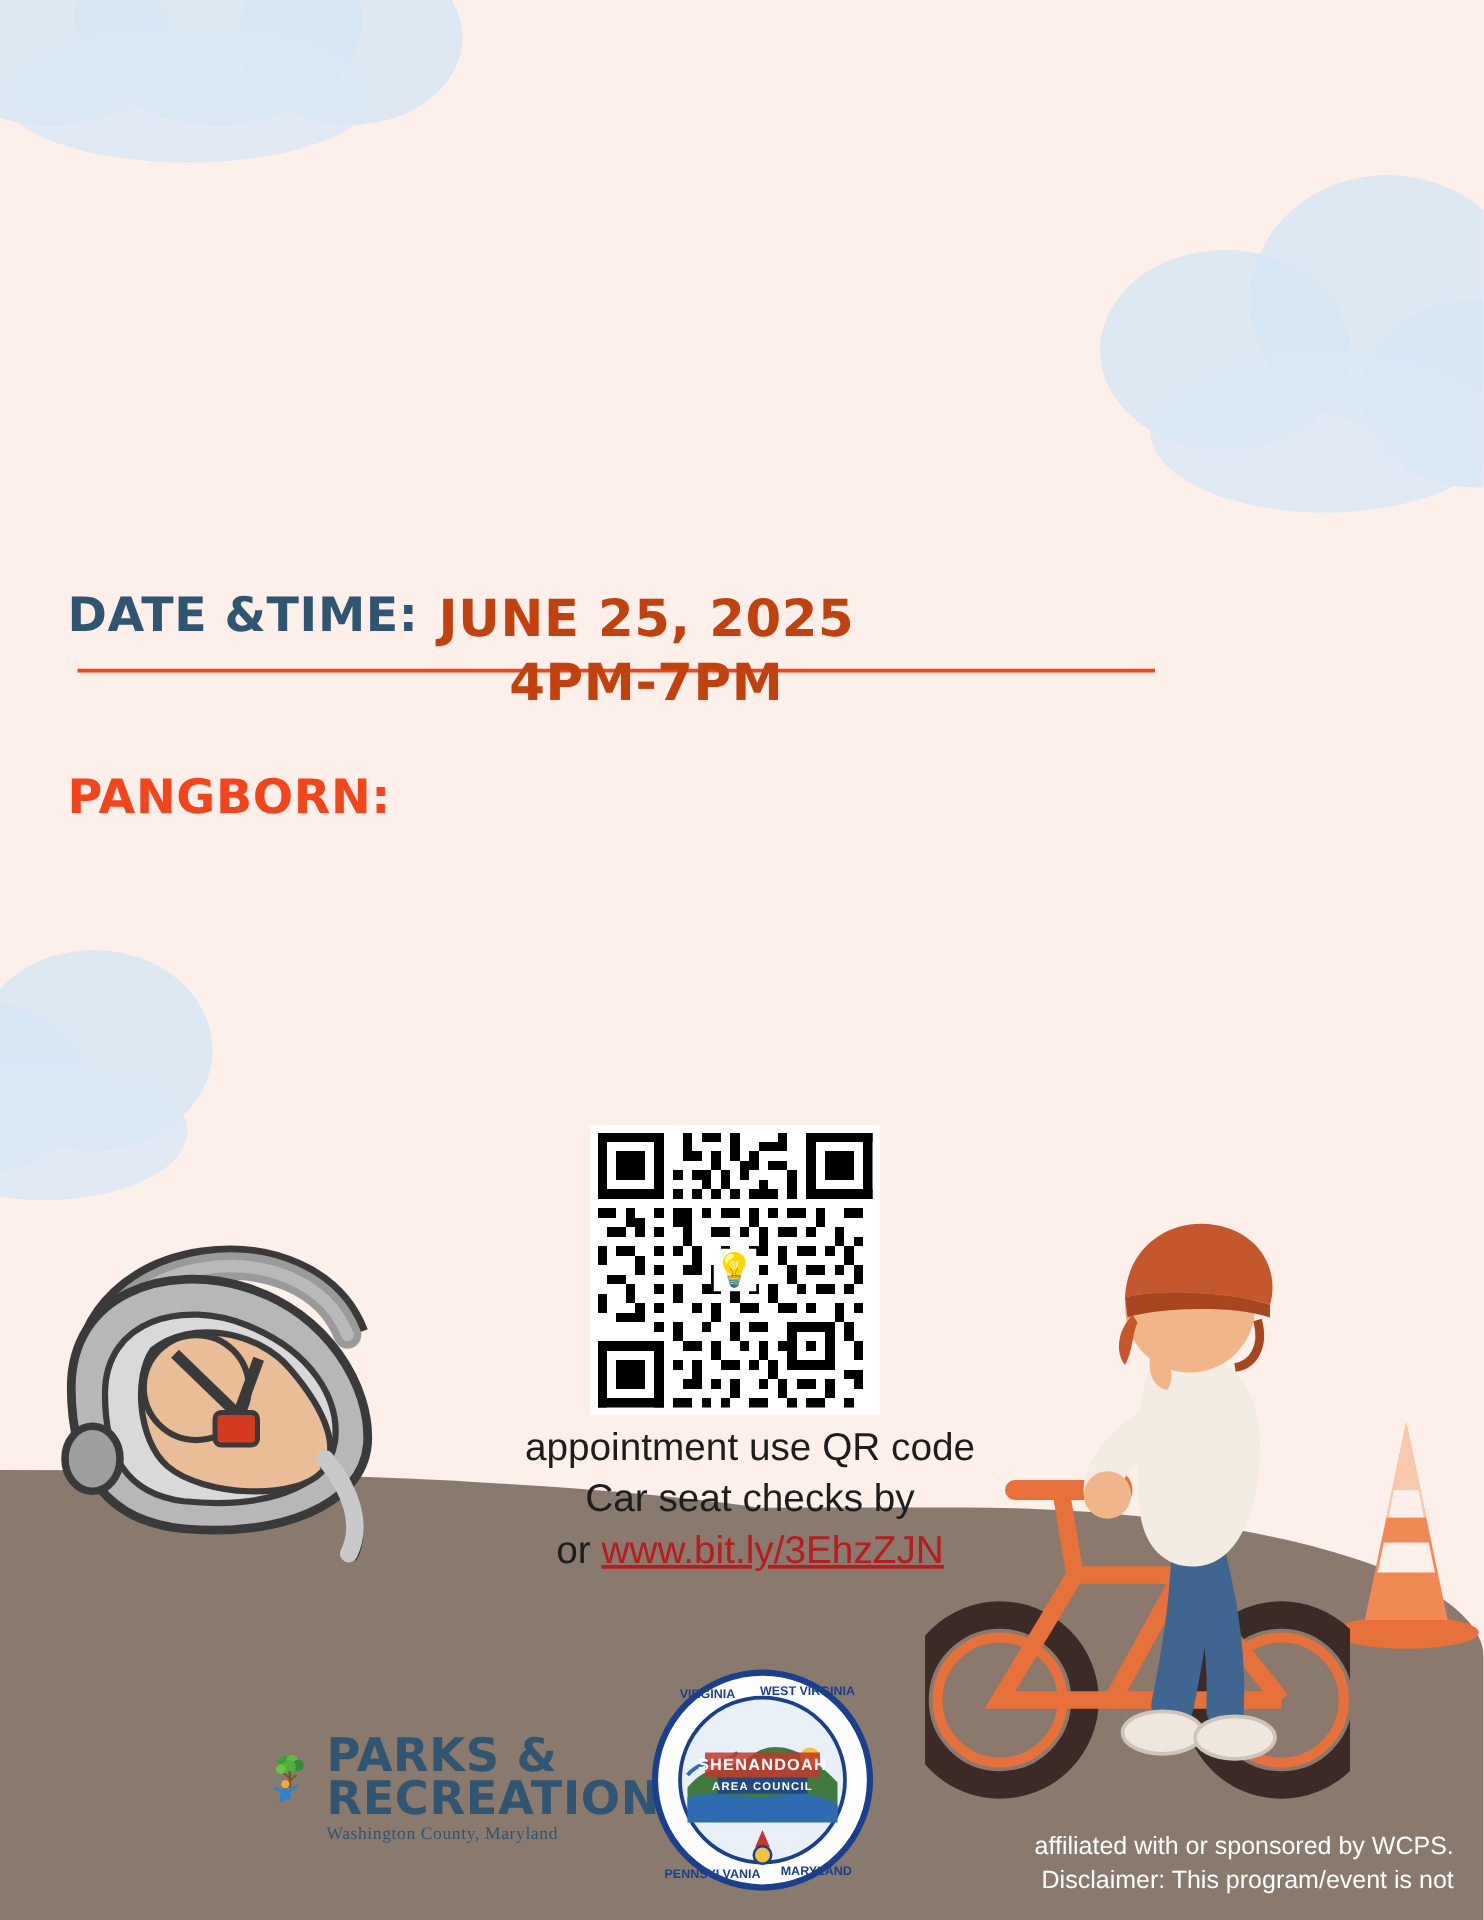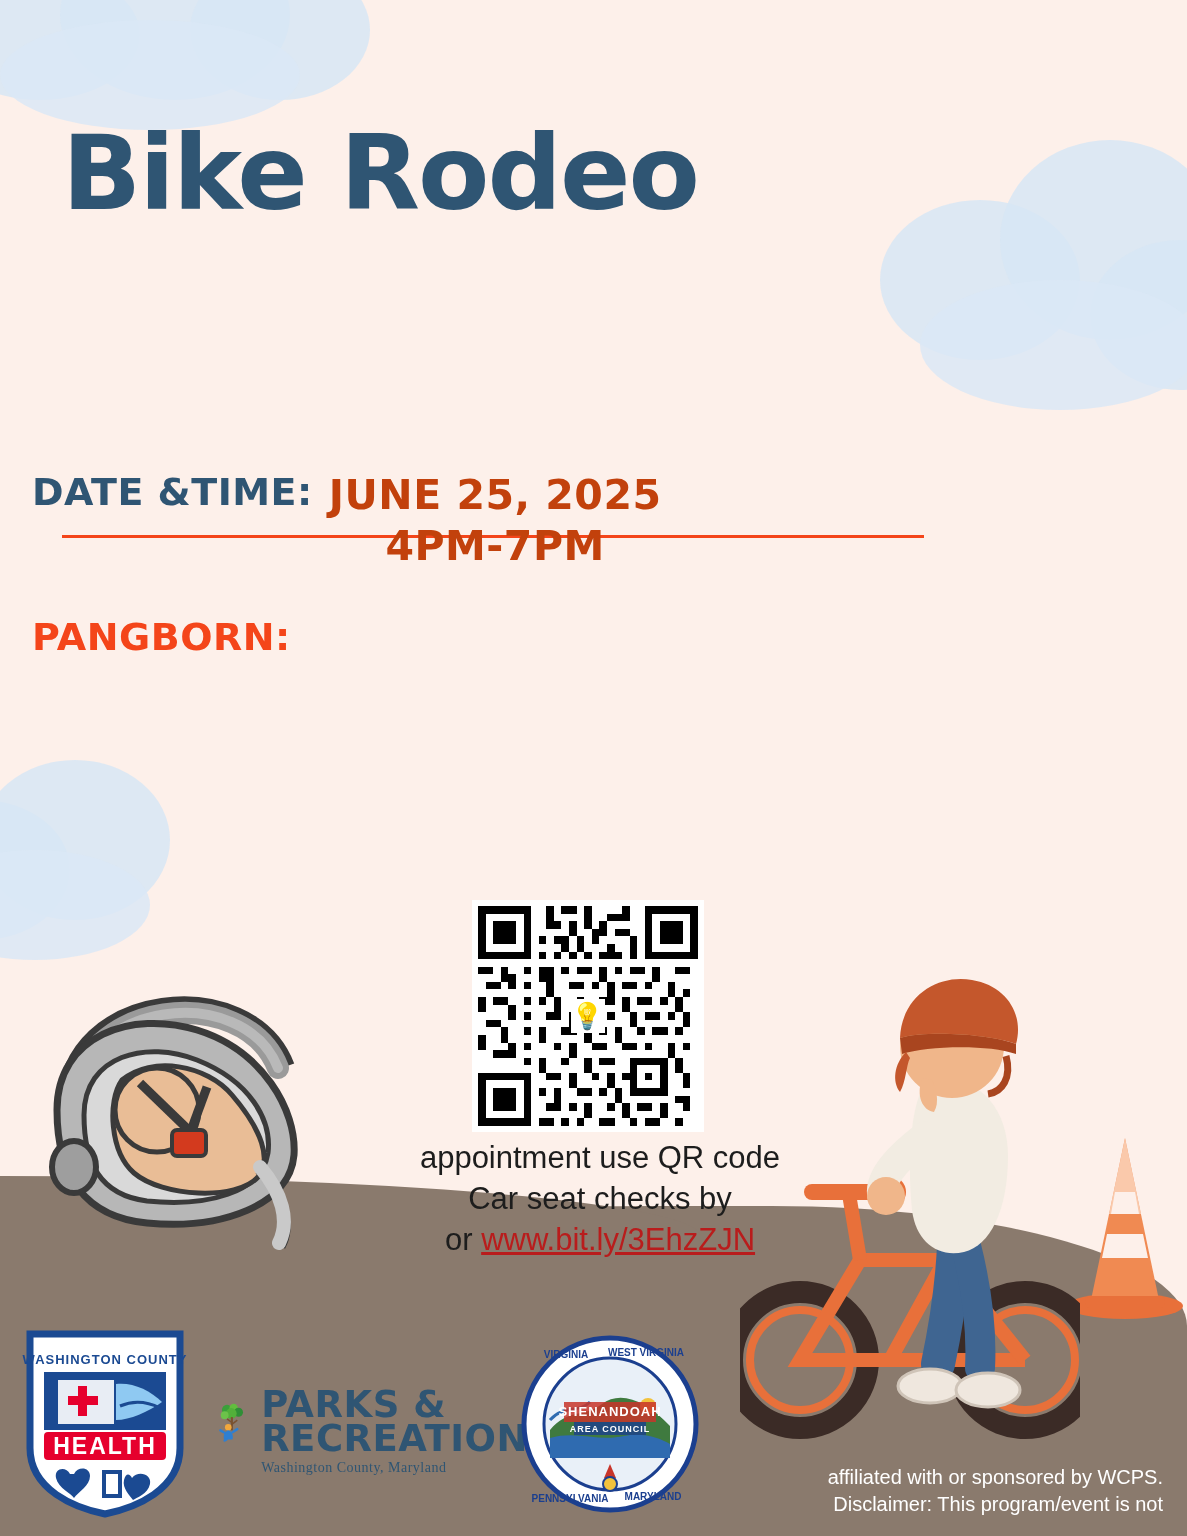--- a/index.html
+++ b/index.html
@@ -84,21 +84,21 @@
     margin-top: 2px;
   }
   .rule {
     position: absolute;
     left: 0; top: 415px;
     width: 862px; height: 3px;
     background: #f4451a;
   }
 
   
-  .details { position: absolute; left: 32px; top: 470px; width: 1120px; }
+  .details { position: absolute; left: 54px; top: 470px; width: 1120px; }
   .row { display: flex; align-items: flex-start; }
   .lbl {
     font-family: "DejaVu Sans", sans-serif;
     font-weight: bold;
     font-size: 38px;
     letter-spacing: .5px;
   }
   .lbl.blue { color: #2f5573; }
   .lbl.orange { color: #f4451a; }
   .val {
@@ -206,21 +206,20 @@
   </div>
   <div class="cloud-group lf">
     <div class="cloud c1"></div>
       <div class="cloud c2"></div>
       <div class="cloud soft c3"></div>
   </div>
 
   <div class="ground"></div>
 
   <div class="headline">
-    <div class="title-1">Bike Rodeo</div>
     <div class="rule"></div>
   </div>
 
   <div class="details">
     <div class="row">
       <div class="lbl blue">DATE &amp;TIME:</div>
       <div class="date-block">
         <div class="val blue">JUNE 25, 2025</div>
         <div class="val blue date-line2">4PM-7PM</div>
       </div>
@@ -471,40 +470,20 @@
                C250 74 186 70 160 78 Z" fill="#c4572c"></path>
       <path d="M160 78 C186 70 250 74 276 84 L276 94 C248 84 186 86 162 94 Z" fill="#a9451f"></path>
       <path d="M266 96 C272 118 262 132 248 134" stroke="#a9451f" stroke-width="7" fill="none"></path>
 
       <path d="M166 92 C154 104 152 122 160 132 C166 122 166 106 170 98 Z" fill="#c4572c"></path>
     </svg>
   </div>
 
   <div class="logos">
 
-    <div class="logo-health">
-      <svg viewBox="0 0 170 190" width="170" height="190">
-        <path d="M10 6 L160 6 L160 120 C160 162 115 180 85 186 C55 180 10 162 10 120 Z" fill="#ffffff" stroke="#1b4a92" stroke-width="7"></path>
-        <path d="M18 14 L152 14 L152 118 C152 154 112 172 85 178 C58 172 18 154 18 118 Z" fill="#e6002d" opacity="0"></path>
-        <text x="85" y="36" text-anchor="middle" font-family="'Liberation Sans',sans-serif" font-size="13" font-weight="bold" fill="#1b4a92" letter-spacing="1">WASHINGTON COUNTY</text>
-        <rect x="24" y="44" width="122" height="58" fill="#1b4a92"></rect>
-        <path d="M38 52 L94 52 L94 96 L38 96 Z" fill="#ffffff" opacity=".9"></path>
-        <rect x="58" y="58" width="9" height="30" fill="#e6002d"></rect>
-        <rect x="48" y="68" width="30" height="9" fill="#e6002d"></rect>
-        <path d="M96 56 C112 54 130 62 142 74 C128 84 110 92 96 92 Z" fill="#8fc9f2"></path>
-        <path d="M100 78 C114 72 128 74 140 80" stroke="#1b4a92" stroke-width="3" fill="none"></path>
-        <rect x="24" y="104" width="122" height="28" rx="4" fill="#e6002d"></rect>
-        <text x="85" y="126" text-anchor="middle" font-family="'Liberation Sans',sans-serif" font-size="23" font-weight="bold" fill="#ffffff" letter-spacing="2">HEALTH</text>
-        <path d="M50 146 C46 138 34 140 36 150 C38 160 52 166 54 170 C58 164 70 158 70 148 C70 139 58 138 54 146 Z" fill="#1b4a92"></path>
-        <path d="M84 144 L100 144 L100 168 L84 168 Z" fill="none" stroke="#1b4a92" stroke-width="4"></path>
-        <path d="M112 150 C118 142 132 146 130 156 C128 166 116 170 113 172 C110 168 102 160 104 152 C106 144 110 146 112 150 Z" fill="#1b4a92"></path>
-      </svg>
-      
-      
-    </div>
 
     <div class="logo-parks">
       <div style="display:flex; align-items:flex-end;">
         <svg viewBox="0 0 90 130" width="90" height="130">
           <circle cx="30" cy="28" r="17" fill="#3aa03a"></circle>
           <circle cx="52" cy="22" r="14" fill="#62bd3e"></circle>
           <circle cx="68" cy="36" r="15" fill="#2f8f36"></circle>
           <circle cx="44" cy="40" r="18" fill="#52b03a"></circle>
           <circle cx="22" cy="46" r="13" fill="#6cc24a"></circle>
           <path d="M46 52 L46 96" stroke="#7a5230" stroke-width="7"></path>

